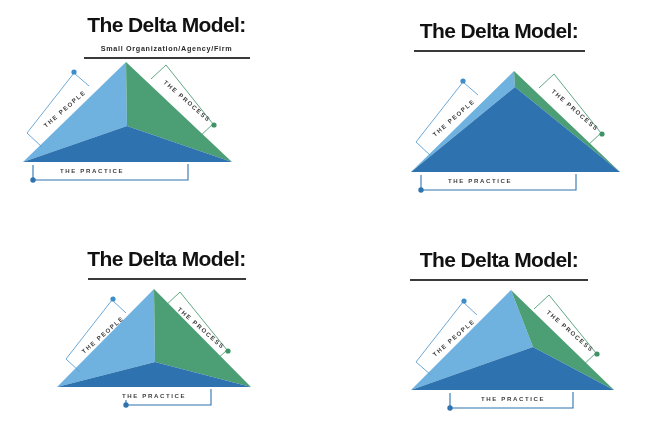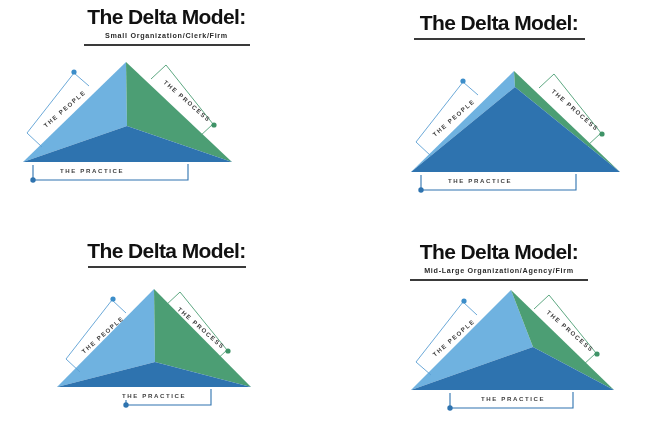--- a/index.html
+++ b/index.html
@@ -33,21 +33,21 @@
     top: 6px;
     text-align: center;
   }
   .title {
     font-family: "Liberation Sans", sans-serif;
     font-weight: bold;
     font-size: 21px;
     letter-spacing: -0.6px;
     color: #111111;
     line-height: 1.05;
-    margin: 0;
+    margin: 8px;
     white-space: nowrap;
   }
   .subtitle {
     font-family: "Liberation Sans", sans-serif;
     font-weight: bold;
     font-size: 7.2px;
     letter-spacing: 0.7px;
     color: #2b2b2b;
     margin: 3px 0 0 0;
     white-space: nowrap;
@@ -85,21 +85,21 @@
   }
 </style>
 </head>
 <body>
 
 <div id="grid">
 
   <div class="panel">
     <div class="panel-head">
       <div class="title">The Delta Model:</div>
-      <div class="subtitle">Small Organization/Clerk/Firm</div>
+      <div class="subtitle">Small Organization/Agency/Firm</div>
       <div class="rule" style="width:166px;"></div>
     </div>
     <div class="art">
       <svg viewBox="0 0 333 214" preserveAspectRatio="none">
 
         <polygon points="126,62 127,126 23,162" fill="#6FB2E0"></polygon>
 
         <polygon points="126,62 232,162 127,126" fill="#4C9E74"></polygon>
 
         <polygon points="127,126 232,162 23,162" fill="#2E73AF"></polygon>
@@ -176,21 +176,20 @@
         <circle cx="126" cy="191" r="2.7" fill="#2E73AF"></circle>
         <rect x="118" y="174" width="86" height="12" fill="#ffffff"></rect>
         <text class="lbl-practice" x="122" y="184">THE PRACTICE</text>
       </svg>
     </div>
   </div>
 
   <div class="panel">
     <div class="panel-head" style="top:27px;">
       <div class="title">The Delta Model:</div>
-      <div class="subtitle">Mid-Large Organization/Agency/Firm</div>
       <div class="rule" style="width:178px;"></div>
     </div>
     <div class="art">
       <svg viewBox="0 0 332 214" preserveAspectRatio="none">
 
         <polygon points="178,76 200,133 78,176" fill="#6FB2E0"></polygon>
 
         <polygon points="178,76 281,176 200,133" fill="#4C9E74"></polygon>
 
         <polygon points="200,133 281,176 78,176" fill="#2E73AF"></polygon>

